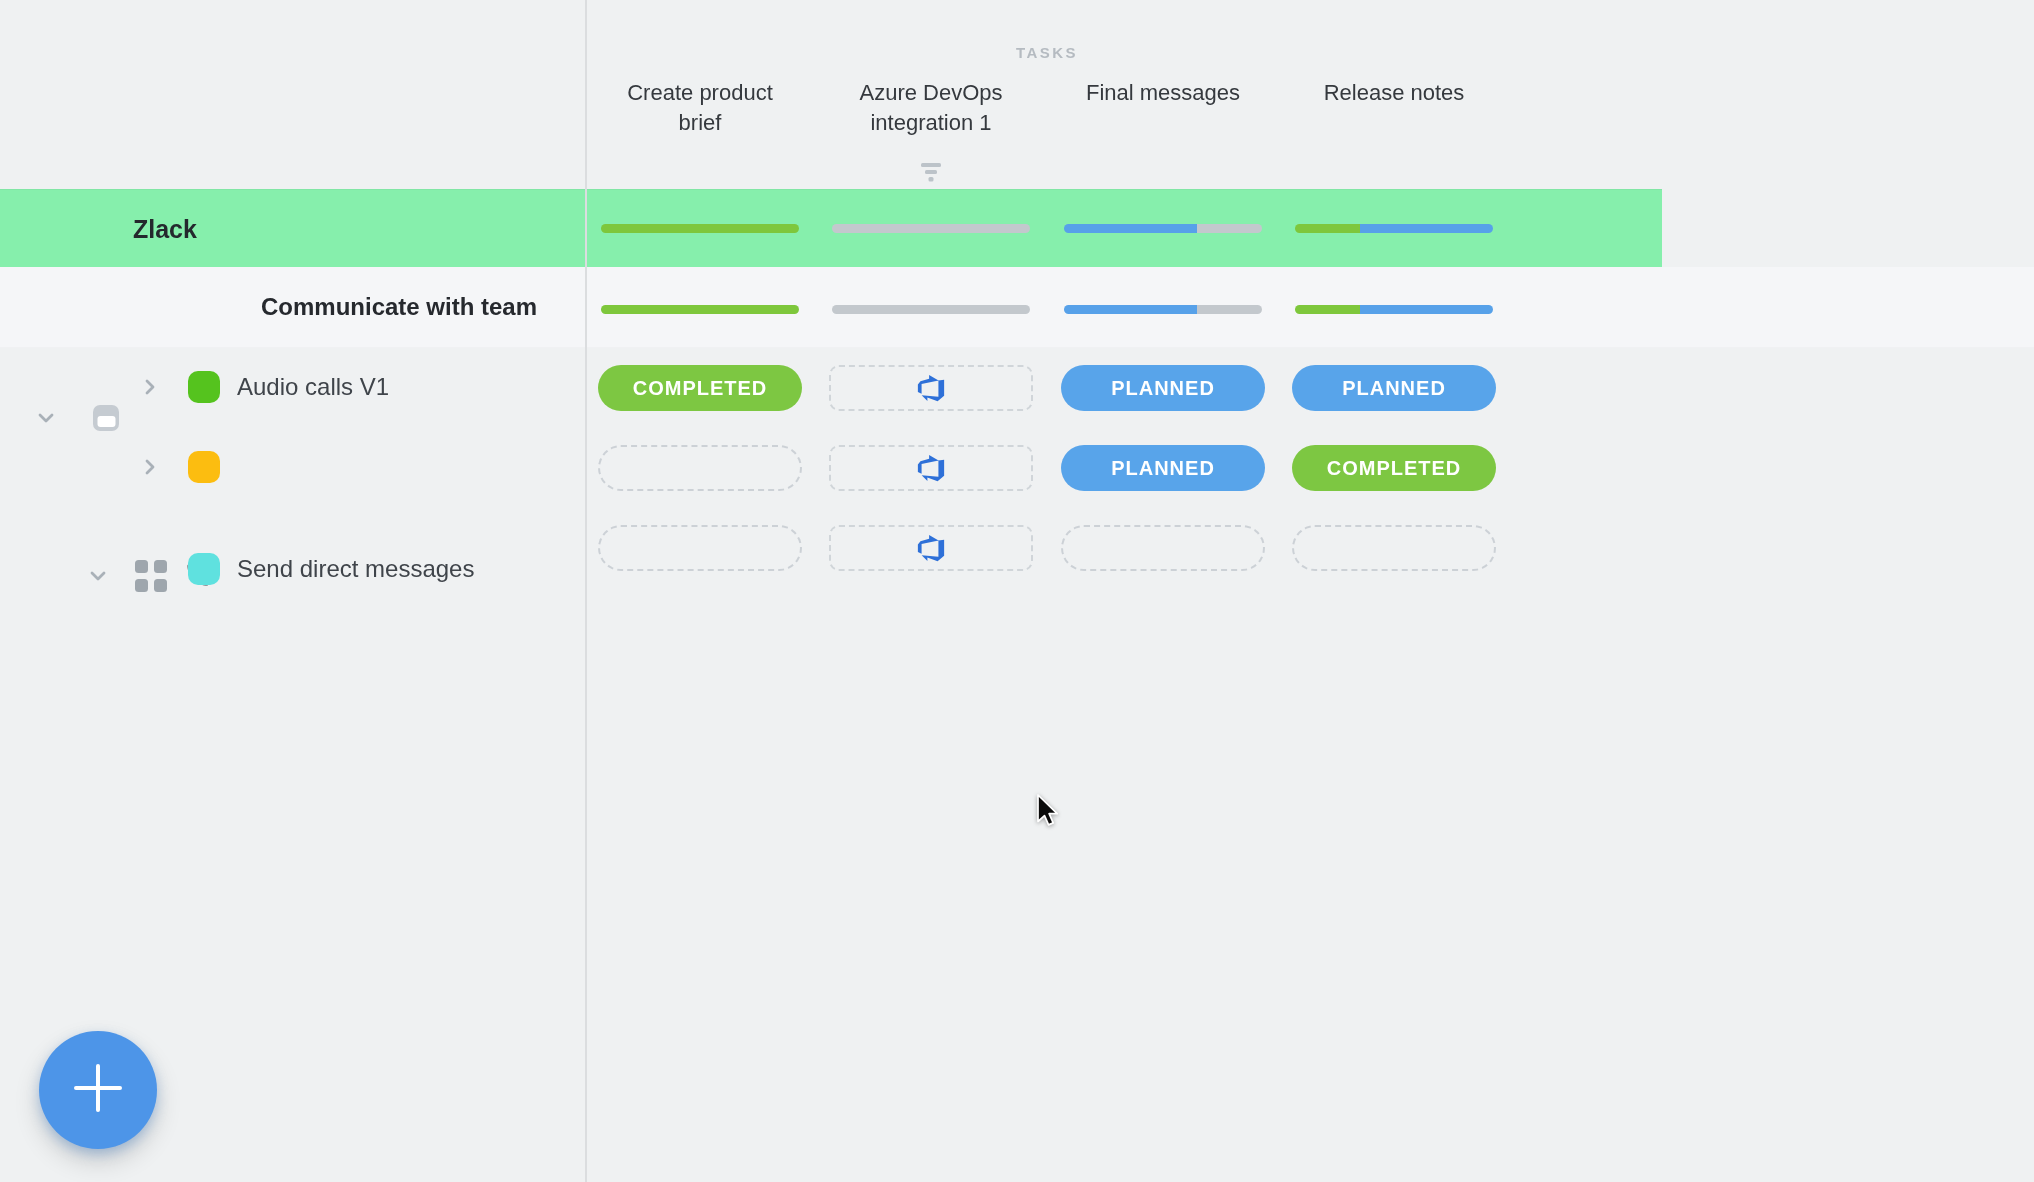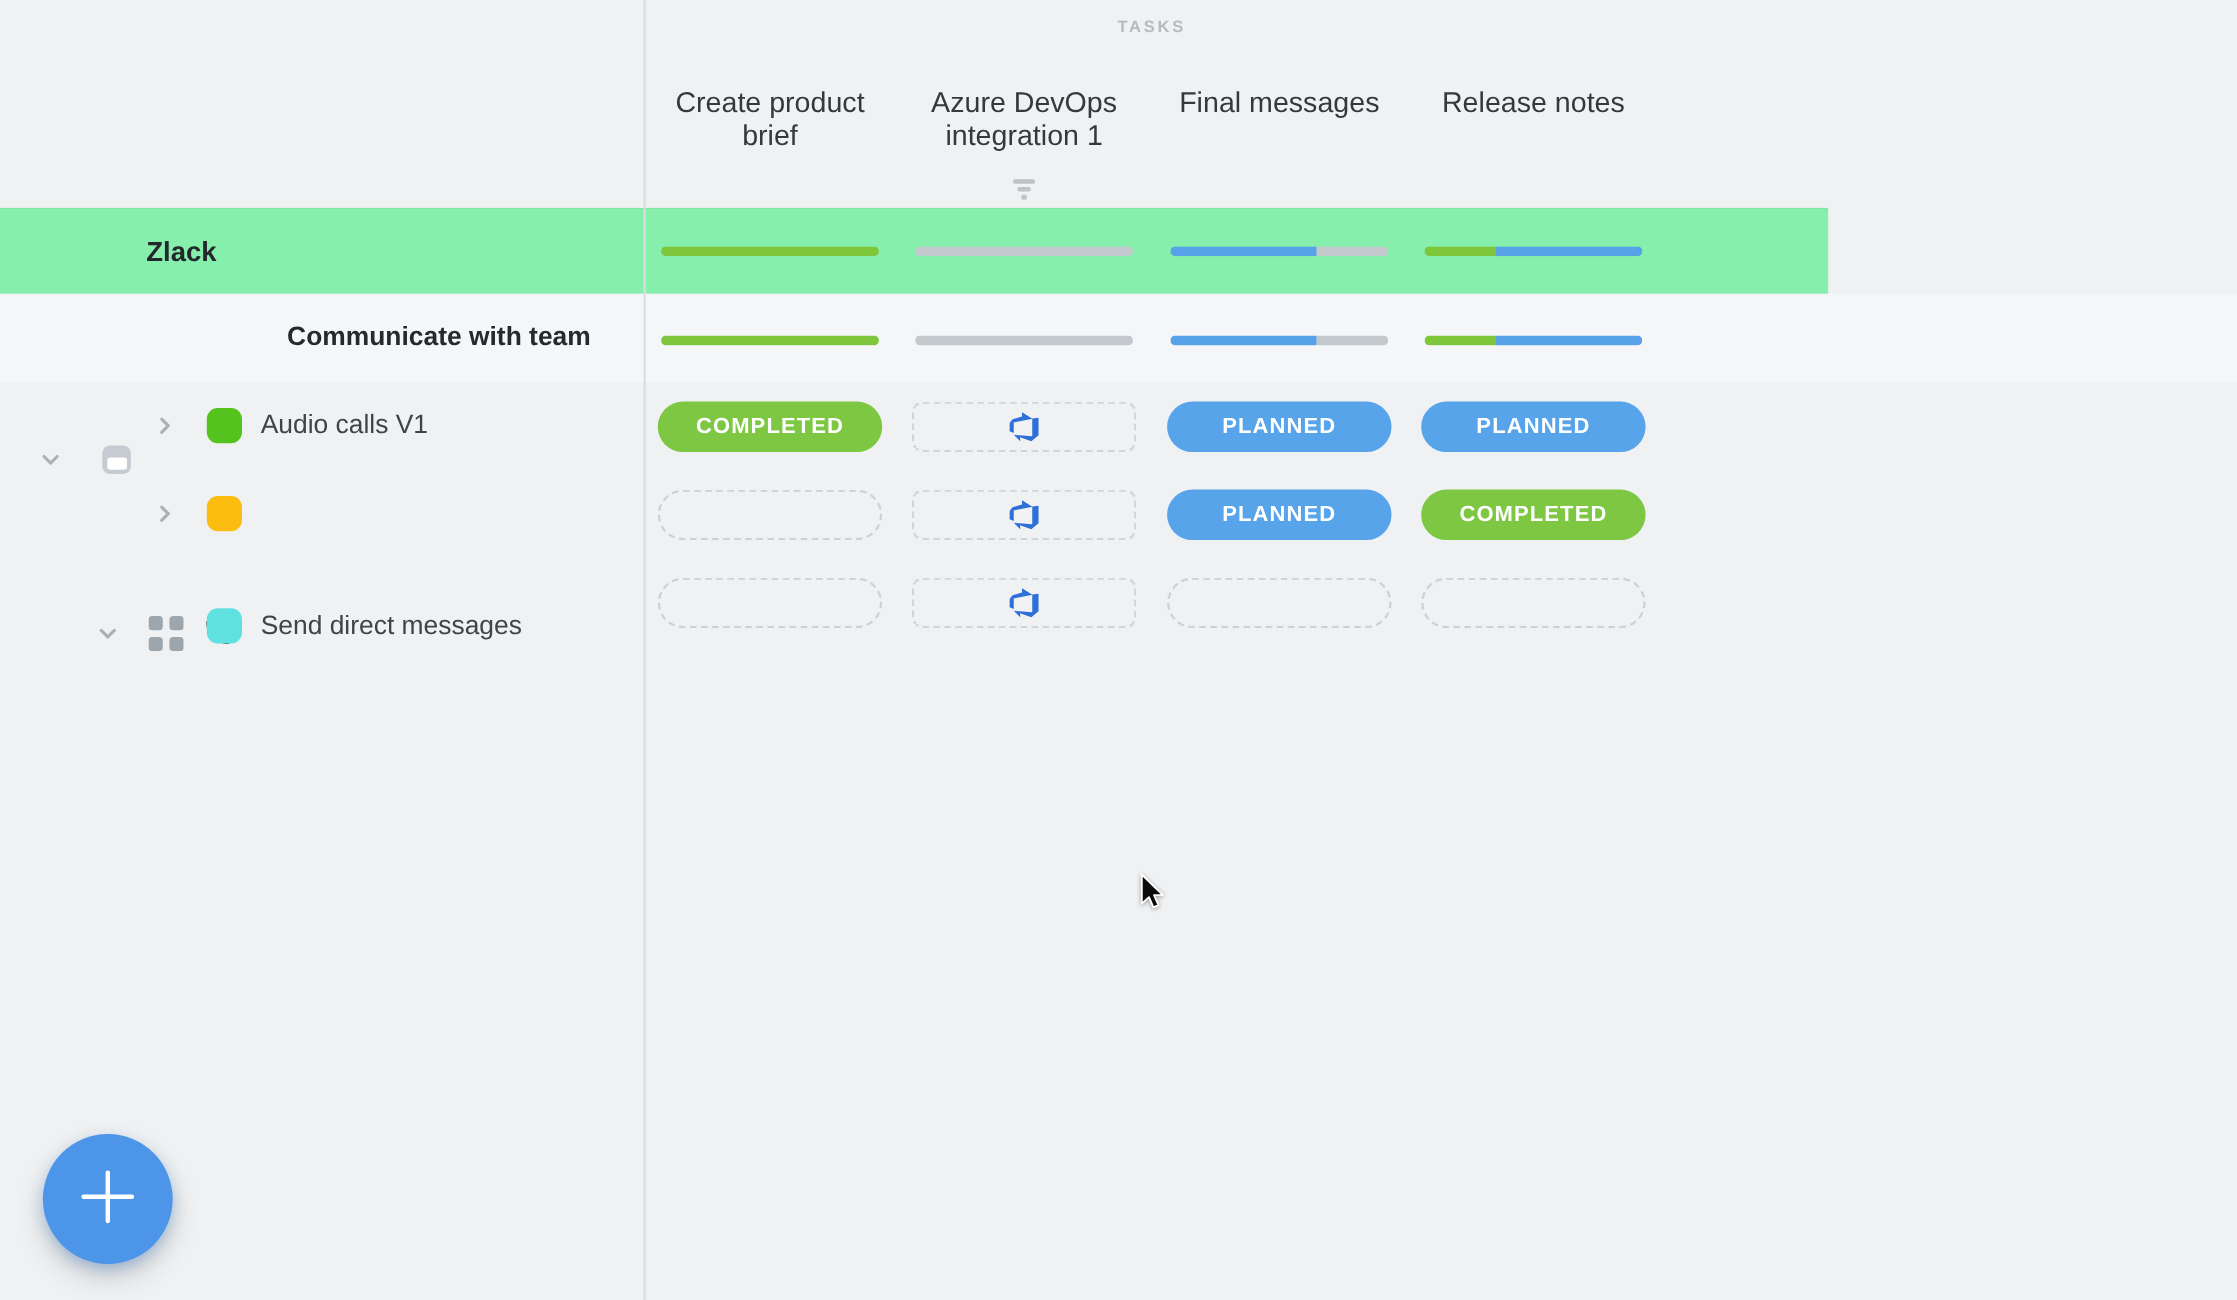--- a/index.html
+++ b/index.html
@@ -8,26 +8,26 @@
     background:#eff1f2;
     font-family:"Liberation Sans","DejaVu Sans",sans-serif;
     -webkit-font-smoothing:antialiased;
   }
   .abs{position:absolute;}
   
   .v-divider{left:585px;top:0;width:2px;height:1182px;background:#dbdddf;z-index:5;}
 
   
   .tasks-label{
-    left:585px;top:16px;width:924px;text-align:center;
+    left:585px;top:44px;width:924px;text-align:center;
     font-size:15px;font-weight:bold;letter-spacing:2.5px;color:#b5bbc1;
   }
   .colhead{
     position:absolute;top:78px;width:190px;margin-left:-95px;
-    text-align:center;font-size:26px;line-height:30px;color:#35393e;
+    text-align:center;font-size:22px;line-height:30px;color:#35393e;
     cursor:pointer;
   }
   .col-filter{position:absolute;top:162px;width:20px;height:20px;margin-left:-10px;}
 
   
   .row-zlack{left:0;top:189px;width:1662px;height:78px;background:#86efac;
     border-top:1px solid rgba(0,0,0,0.035);border-bottom:1px solid rgba(0,0,0,0.035);}
   .row-group{left:0;top:267px;width:2034px;height:80px;background:#f5f6f8;
     border-bottom:1px solid rgba(0,0,0,0.02);}
   .item-row{left:0;width:2034px;height:80px;}

